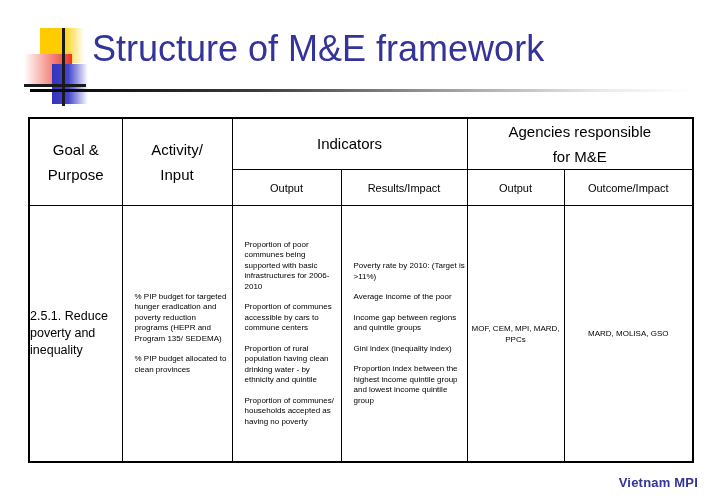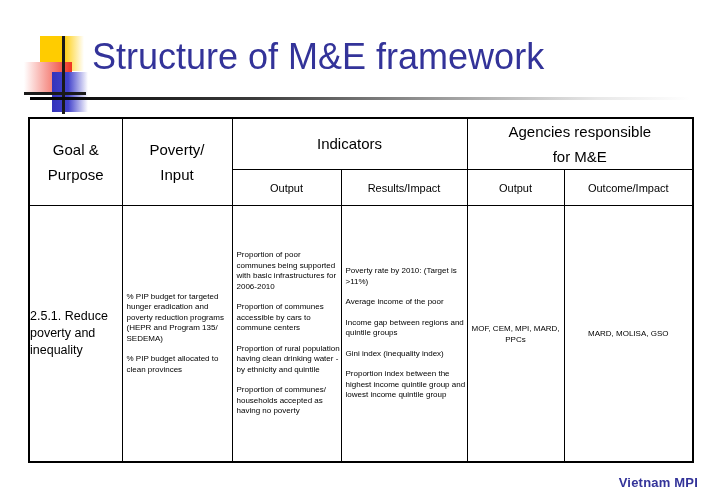--- a/index.html
+++ b/index.html
@@ -12,21 +12,21 @@
     background: #ffffff;
     font-family: "Liberation Sans", sans-serif;
     overflow: hidden;
     position: relative;
   }
 
   
   #slide-title-area {
     position: absolute;
     left: 0;
-    top: 8px;
+    top: 0;
     width: 612px;
     height: 112px;
   }
 
   #title-decoration {
     position: absolute;
     left: 24px;
     top: 28px;
     width: 62px;
     height: 78px;
@@ -131,21 +131,21 @@
     text-align: left;
   }
   .cell-small {
     font-size: 8px;
     line-height: 10.5px;
     padding: 0 6px 0 7px;
     text-align: left;
     vertical-align: top;
   }
   .cell-small p {
-    margin: 0 0 10px 4px;
+    margin: 0 0 10px 12px;
   }
   .cell-small p:last-child {
     margin-bottom: 0;
   }
   .cell-agency {
     font-size: 8px;
     line-height: 11px;
     text-align: center;
     vertical-align: middle;
     padding: 0 4px;
@@ -193,21 +193,21 @@
     <col style="width:97px">
     <col style="width:129px">
   </colgroup>
   <tbody>
     <tr>
       <td rowspan="2" class="hdr hdr-two-line" style="height:53px;">
         <div>Goal &amp;</div>
         <div>Purpose</div>
       </td>
       <td rowspan="2" class="hdr hdr-two-line">
-        <div>Poverty/</div>
+        <div>Activity/</div>
         <div>Input</div>
       </td>
       <td colspan="2" class="hdr hdr-big">Indicators</td>
       <td colspan="2" class="hdr hdr-two-line">
         <div>Agencies responsible</div>
         <div>for M&amp;E</div>
       </td>
     </tr>
 
     <tr>

